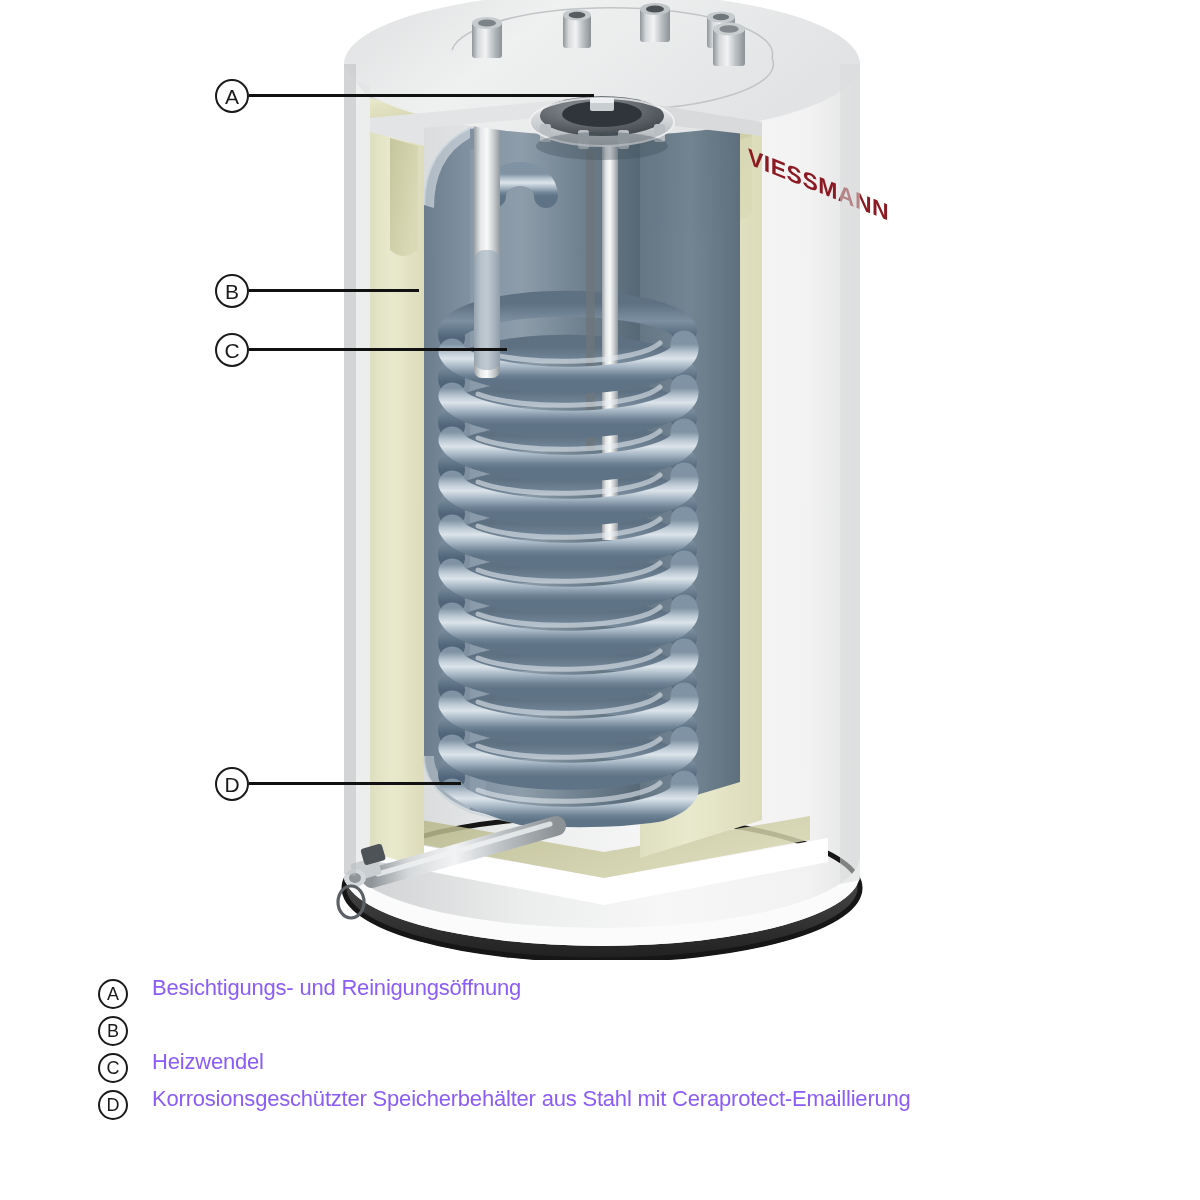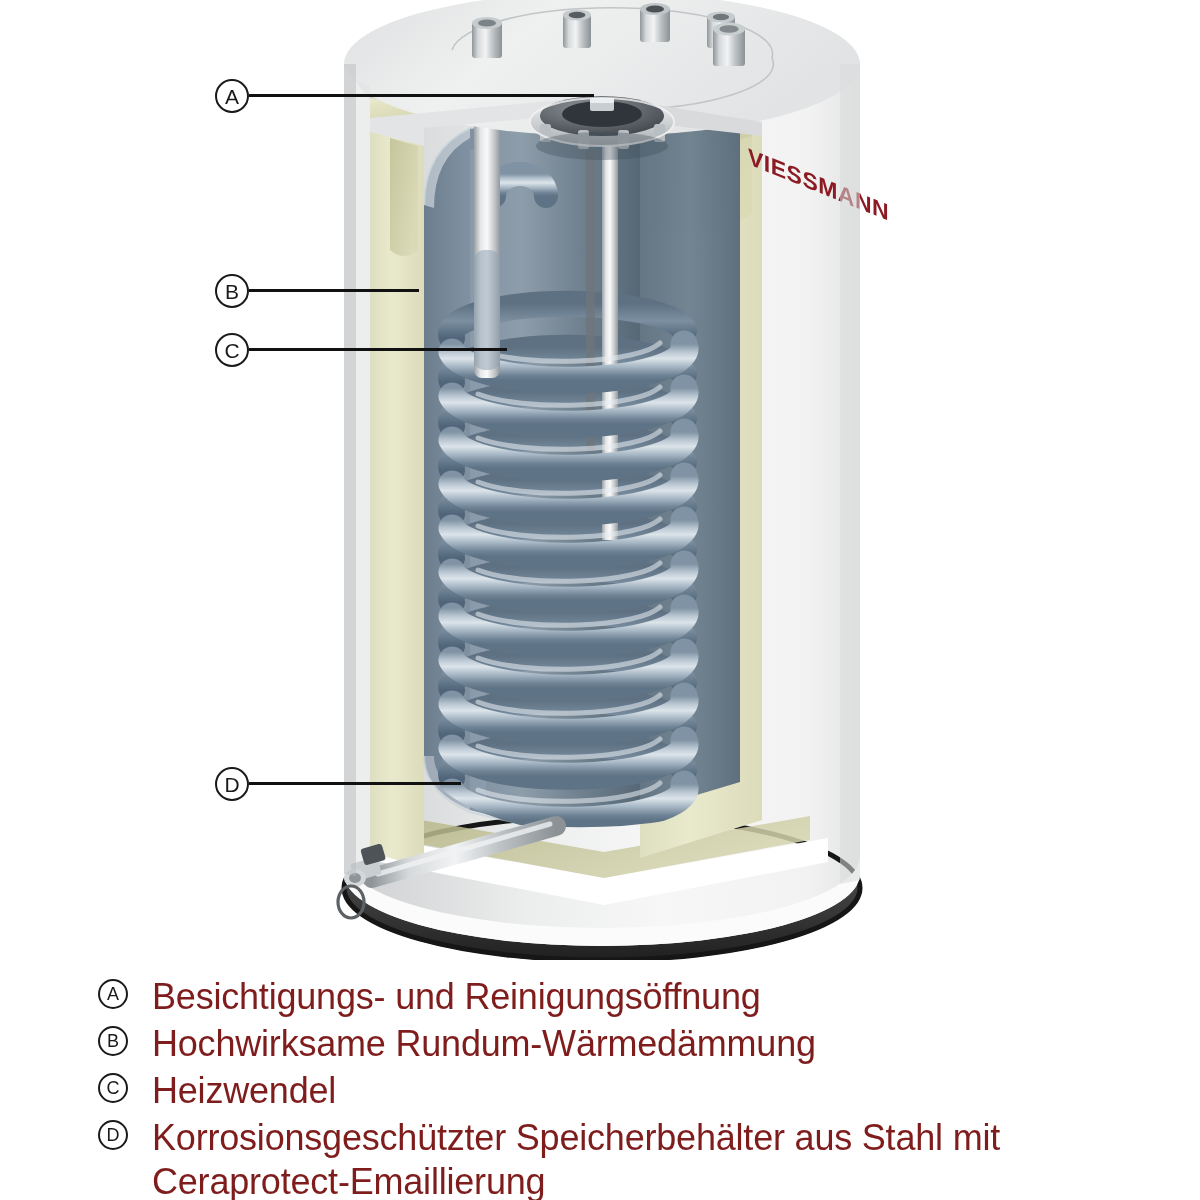--- a/index.html
+++ b/index.html
@@ -41,23 +41,23 @@
     flex:0 0 auto;
     width:30px;height:30px;border-radius:50%;
     border:2px solid #1a1a1a;
     display:flex;align-items:center;justify-content:center;
     font-size:18px;color:#1a1a1a;line-height:1;
     box-sizing:border-box;
     margin-top:4px;
   }
   .legend-text{
     margin-left:24px;
-    font-size:36px;
+    font-size:22px;
     line-height:1.22;
-    color:#7f1d1d;
+    color:#8b5cf6;
     letter-spacing:-0.2px;
     max-width:960px;
   }
 </style>
 </head>
 <body>
 
 <div id="stage">
 
   <div class="illus">
@@ -411,21 +411,20 @@
 
   <div class="legend">
 
     <div class="legend-row">
       <div class="legend-mark">A</div>
       <div class="legend-text">Besichtigungs- und Reinigungsöffnung</div>
     </div>
 
     <div class="legend-row">
       <div class="legend-mark">B</div>
-      <div class="legend-text">Hochwirksame Rundum-Wärmedämmung</div>
     </div>
 
     <div class="legend-row">
       <div class="legend-mark">C</div>
       <div class="legend-text">Heizwendel</div>
     </div>
 
     <div class="legend-row">
       <div class="legend-mark">D</div>
       <div class="legend-text">Korrosionsgeschützter Speicherbehälter aus Stahl mit Ceraprotect-Emaillierung</div>

